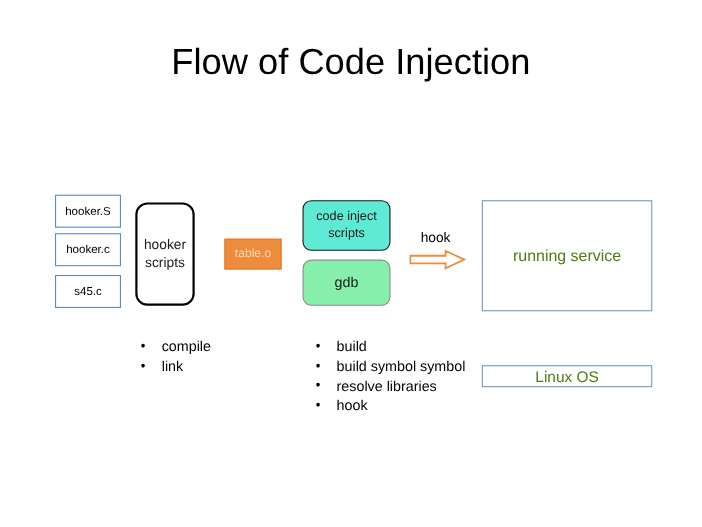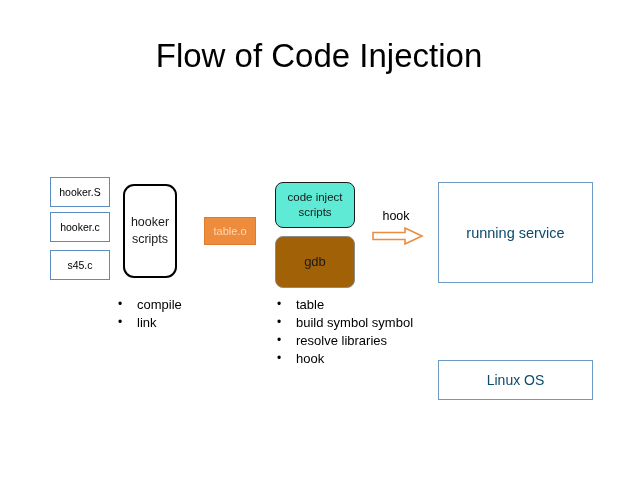--- a/index.html
+++ b/index.html
@@ -108,24 +108,24 @@
     color: #1a1a1a;
     padding: 0 3px;
   }
 
   
   .gdb-box {
     position: absolute;
     left: 275px;
     top: 236px;
     width: 80px;
-    height: 52px;
+    height: 42px;
     border: 1.6px solid #8C8C8C;
     border-radius: 8px;
-    background: #a16207;
+    background: #86efac;
     font-size: 13px;
     line-height: 16px;
     color: #1a1a1a;
   }
 
   
   .hook-label {
     position: absolute;
     left: 370px;
     top: 208px;
@@ -144,45 +144,45 @@
     height: 20px;
   }
 
   
   .rightbox {
     position: absolute;
     left: 438px;
     width: 155px;
     border: 1.5px solid #6E9BC5;
     background: #ffffff;
-    color: #0c4a6e;
+    color: #4d7c0f;
   }
   #right-running {
     top: 182px;
     height: 101px;
     font-size: 14.5px;
     line-height: 18px;
   }
   #right-libs {
     top: 292px;
     height: 34px;
     font-size: 14px;
     line-height: 18px;
   }
   #right-os {
-    top: 360px;
-    height: 40px;
+    top: 332px;
+    height: 20px;
     font-size: 14px;
     line-height: 18px;
   }
 
   
   .bullets {
     position: absolute;
-    margin: 0;
+    margin: 10px;
     padding: 0;
     list-style: none;
     font-size: 13px;
     line-height: 18px;
     color: #000000;
   }
   .bullets li {
     position: relative;
     padding-left: 23px;
     white-space: nowrap;
@@ -254,19 +254,19 @@
   <div class="rightbox boxtext" id="right-os">
     <span>Linux OS</span>
   </div>
 
   <ul class="bullets" id="bullets-build">
     <li>compile</li>
     <li>link</li>
   </ul>
 
   <ul class="bullets" id="bullets-gdb">
-    <li>table</li>
+    <li>build</li>
     <li>build symbol symbol</li>
     <li>resolve libraries</li>
     <li>hook</li>
   </ul>
 
 </div>
 
 </body></html>

